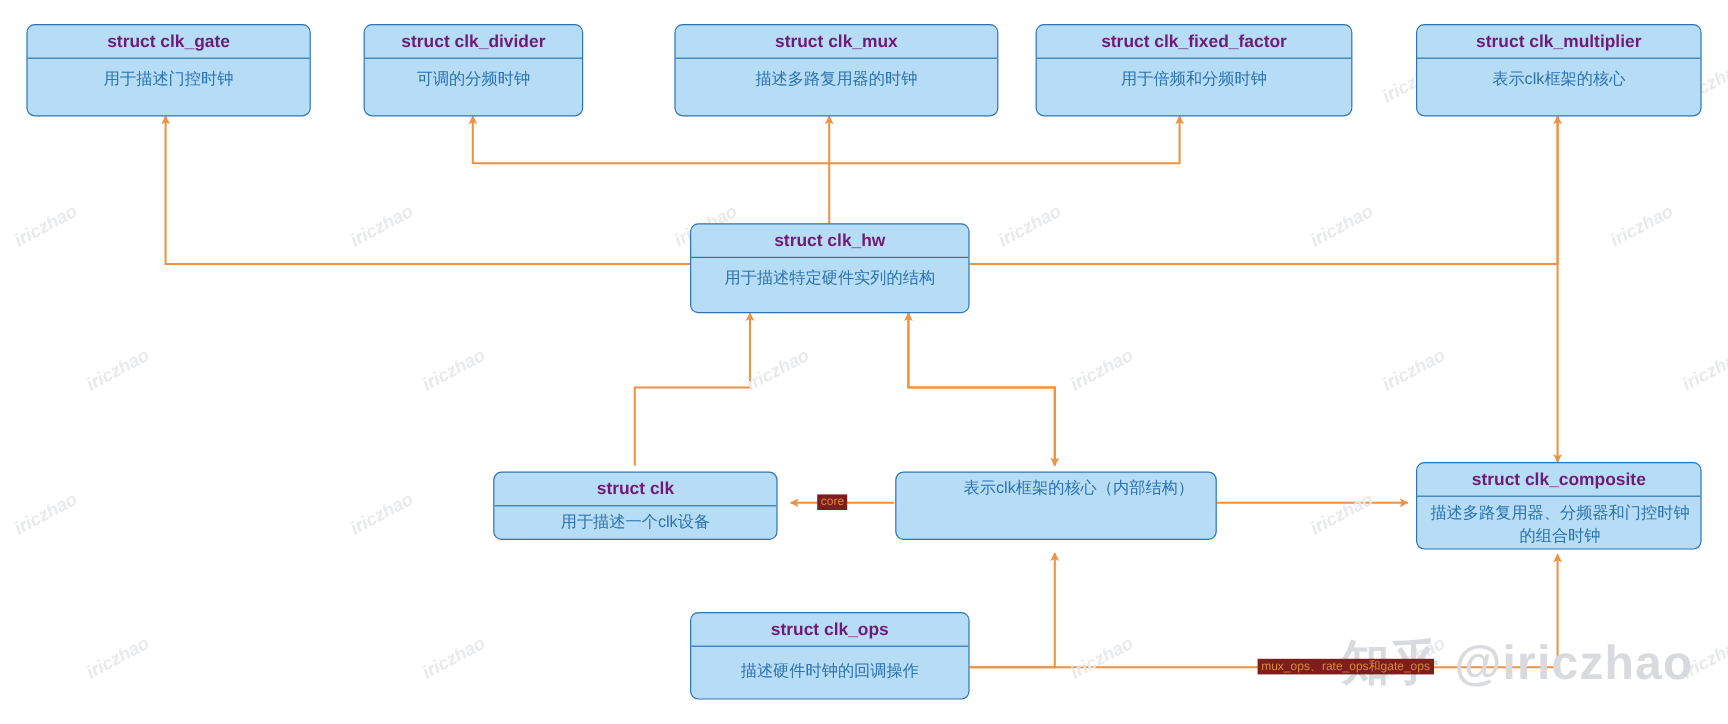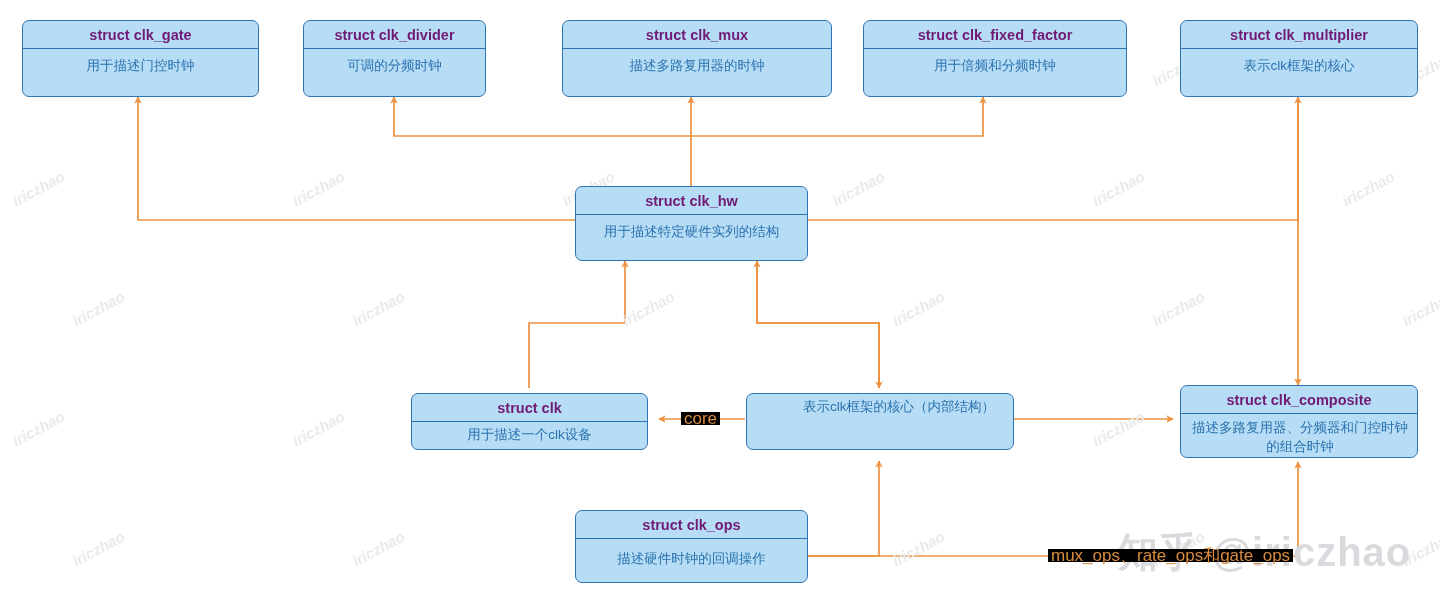--- a/index.html
+++ b/index.html
@@ -81,23 +81,23 @@
     font-size: 13.5px;
     color: #2b72ae;
     line-height: 20px;
   }
   .node-body.left {
     text-align: center;
     padding-left: 10px;
   }
   .edge-label {
     position: absolute;
-    font-size: 17px;
+    font-size: 10px;
     color: #d98b3e;
-    background: #000000;
+    background: #7f1d1d;
     padding: 0 3px;
     white-space: nowrap;
     z-index: 4;
     line-height: 13px;
   }
 </style>
 </head>
 <body>
 
 <div id="canvas">

